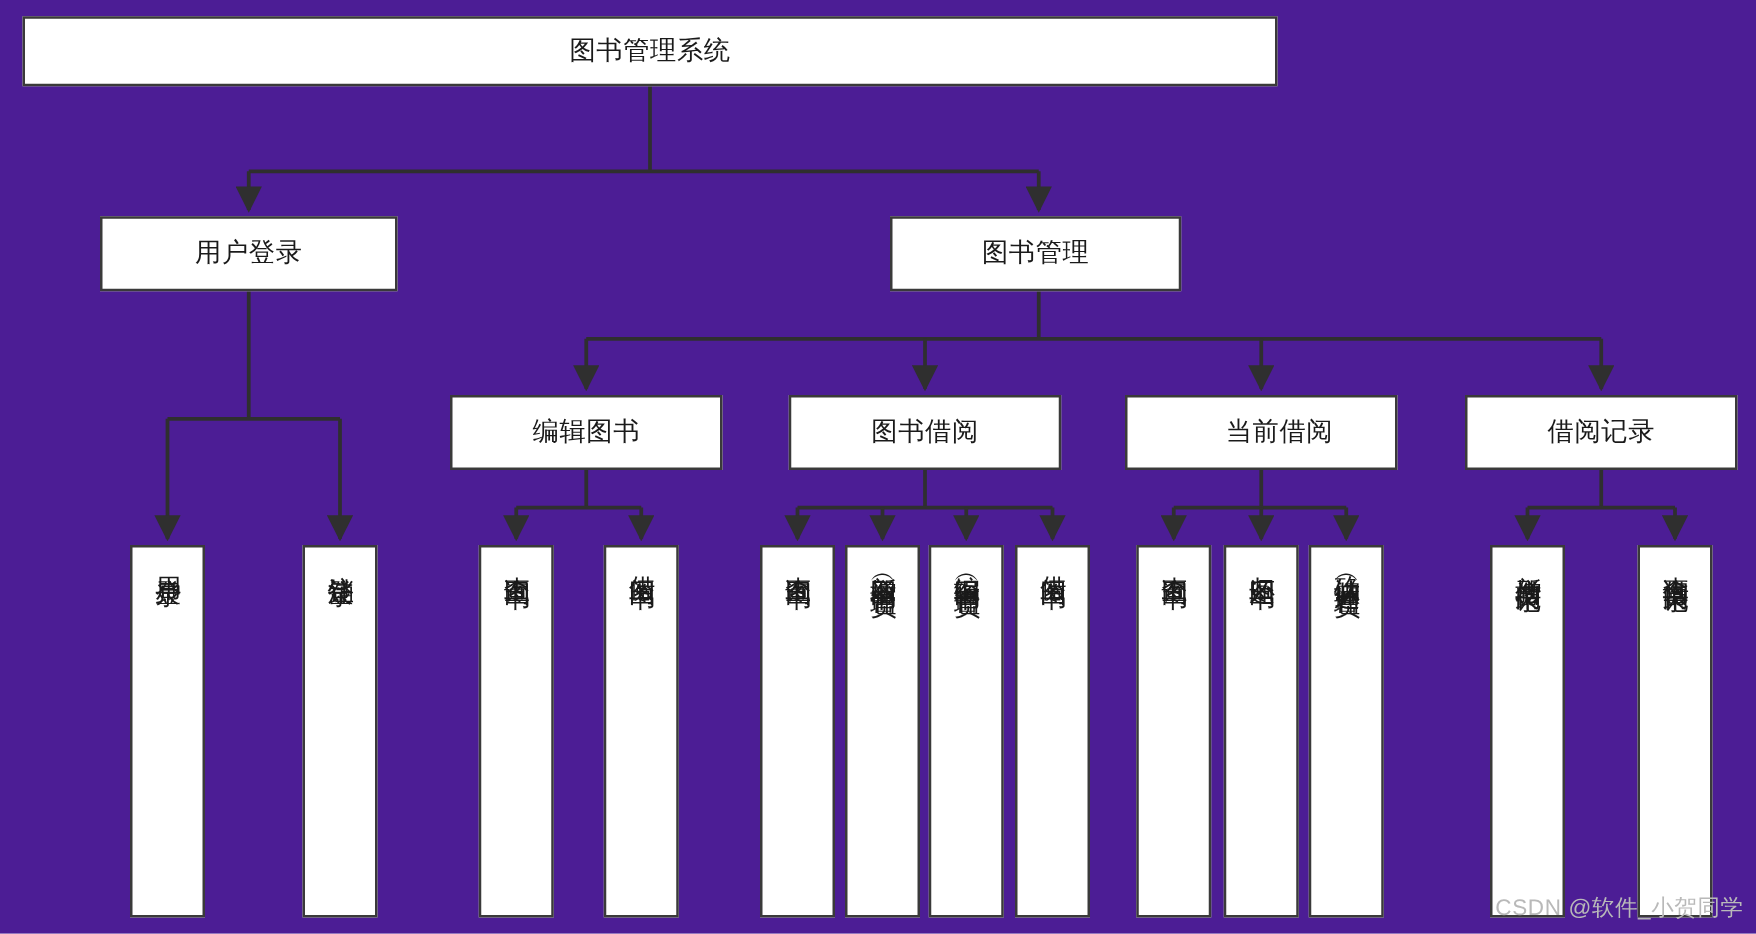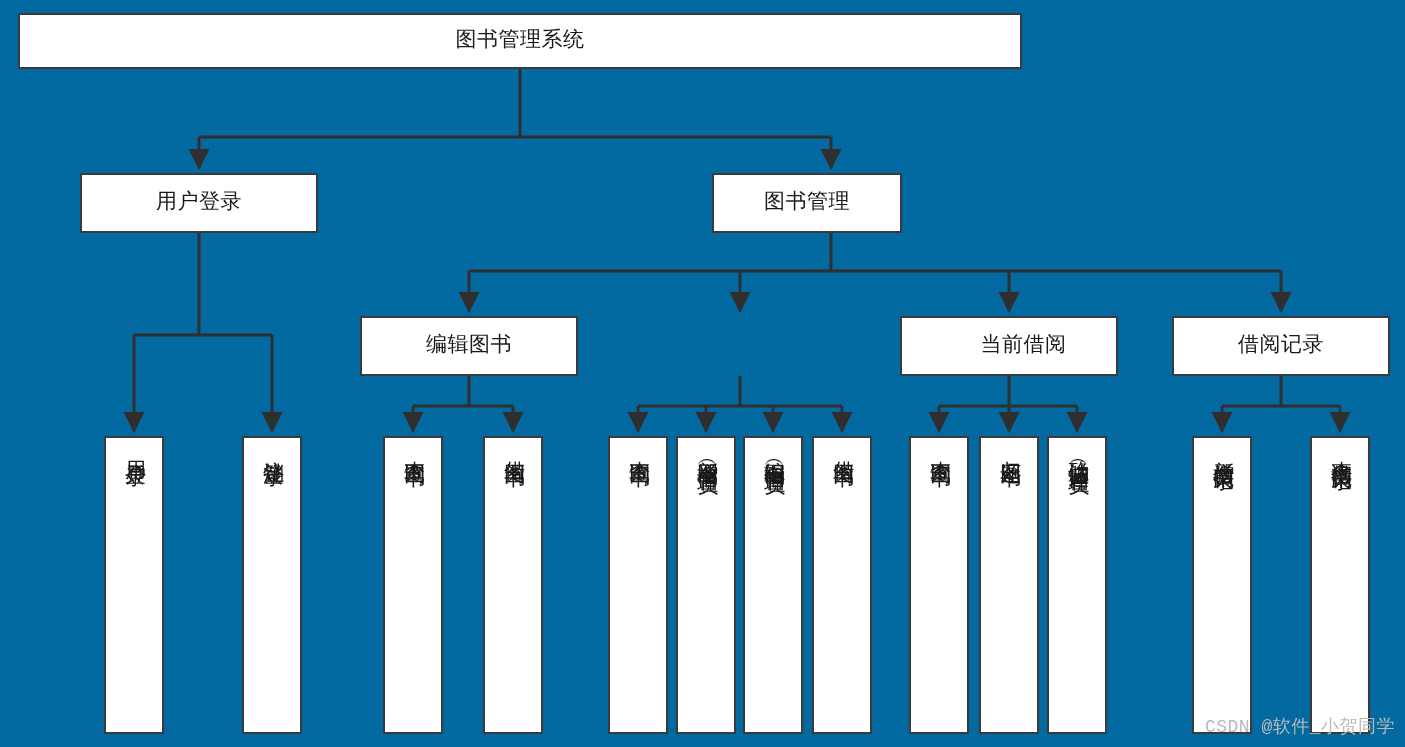--- a/index.html
+++ b/index.html
@@ -7,23 +7,22 @@
     padding: 0;
     background: #ffffff;
   }
   body {
     font-family: "Liberation Sans", "DejaVu Sans", sans-serif;
   }
   #diagram-root {
     position: relative;
     width: 1405px;
     height: 747px;
-    background: #0369a1;
+    background: #4c1d95;
     overflow: hidden;
-    font-family: Liberation Mono, monospace;
   }
   #edges-layer {
     position: absolute;
     left: 0;
     top: 0;
     width: 1405px;
     height: 747px;
     pointer-events: none;
   }
   .node {
@@ -129,27 +128,30 @@
     </g>
   </svg>
 
   <div class="node horiz root" style="left:18px; top:13px; width:1004px; height:56px;">
     <span class="node-label">图书管理系统</span>
   </div>
 
   <div class="node horiz" style="left:80px; top:173px; width:238px; height:60px;">
     <span class="node-label">用户登录</span>
   </div>
-  <div class="node horiz" style="left:712px; top:173px; width:190px; height:60px;">
+  <div class="node horiz" style="left:712px; top:173px; width:233px; height:60px;">
     <span class="node-label">图书管理</span>
   </div>
 
   <div class="node horiz" style="left:360px; top:316px; width:218px; height:60px;">
     <span class="node-label">编辑图书</span>
   </div>
+  <div class="node horiz" style="left:631px; top:316px; width:218px; height:60px;">
+    <span class="node-label">图书借阅</span>
+  </div>
   <div class="node horiz" style="left:900px; top:316px; width:218px; height:60px;padding-left:29px;">
     <span class="node-label">当前借阅</span>
   </div>
   <div class="node horiz" style="left:1172px; top:316px; width:218px; height:60px;">
     <span class="node-label">借阅记录</span>
   </div>
 
   <div class="node vert" style="left:104px; top:436px; width:60px; height:298px;">
     <span class="node-label">用户登录</span>
   </div>

